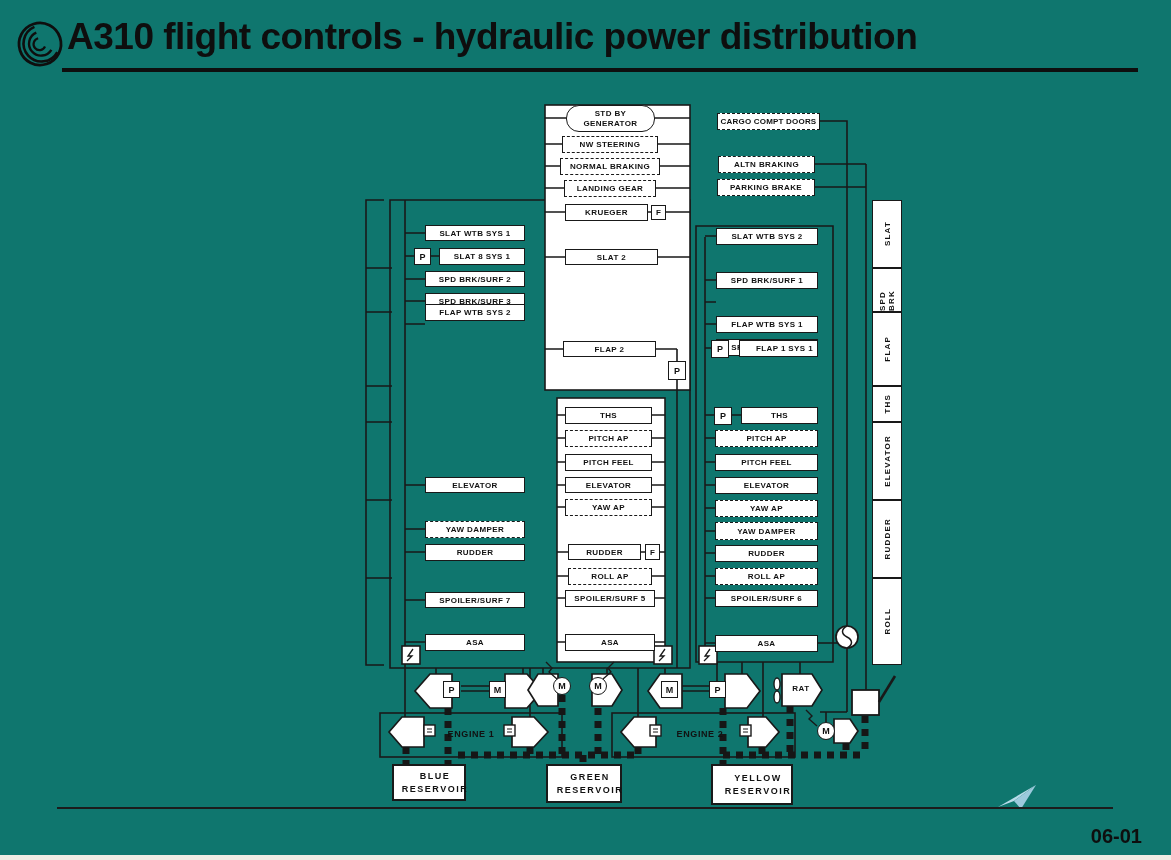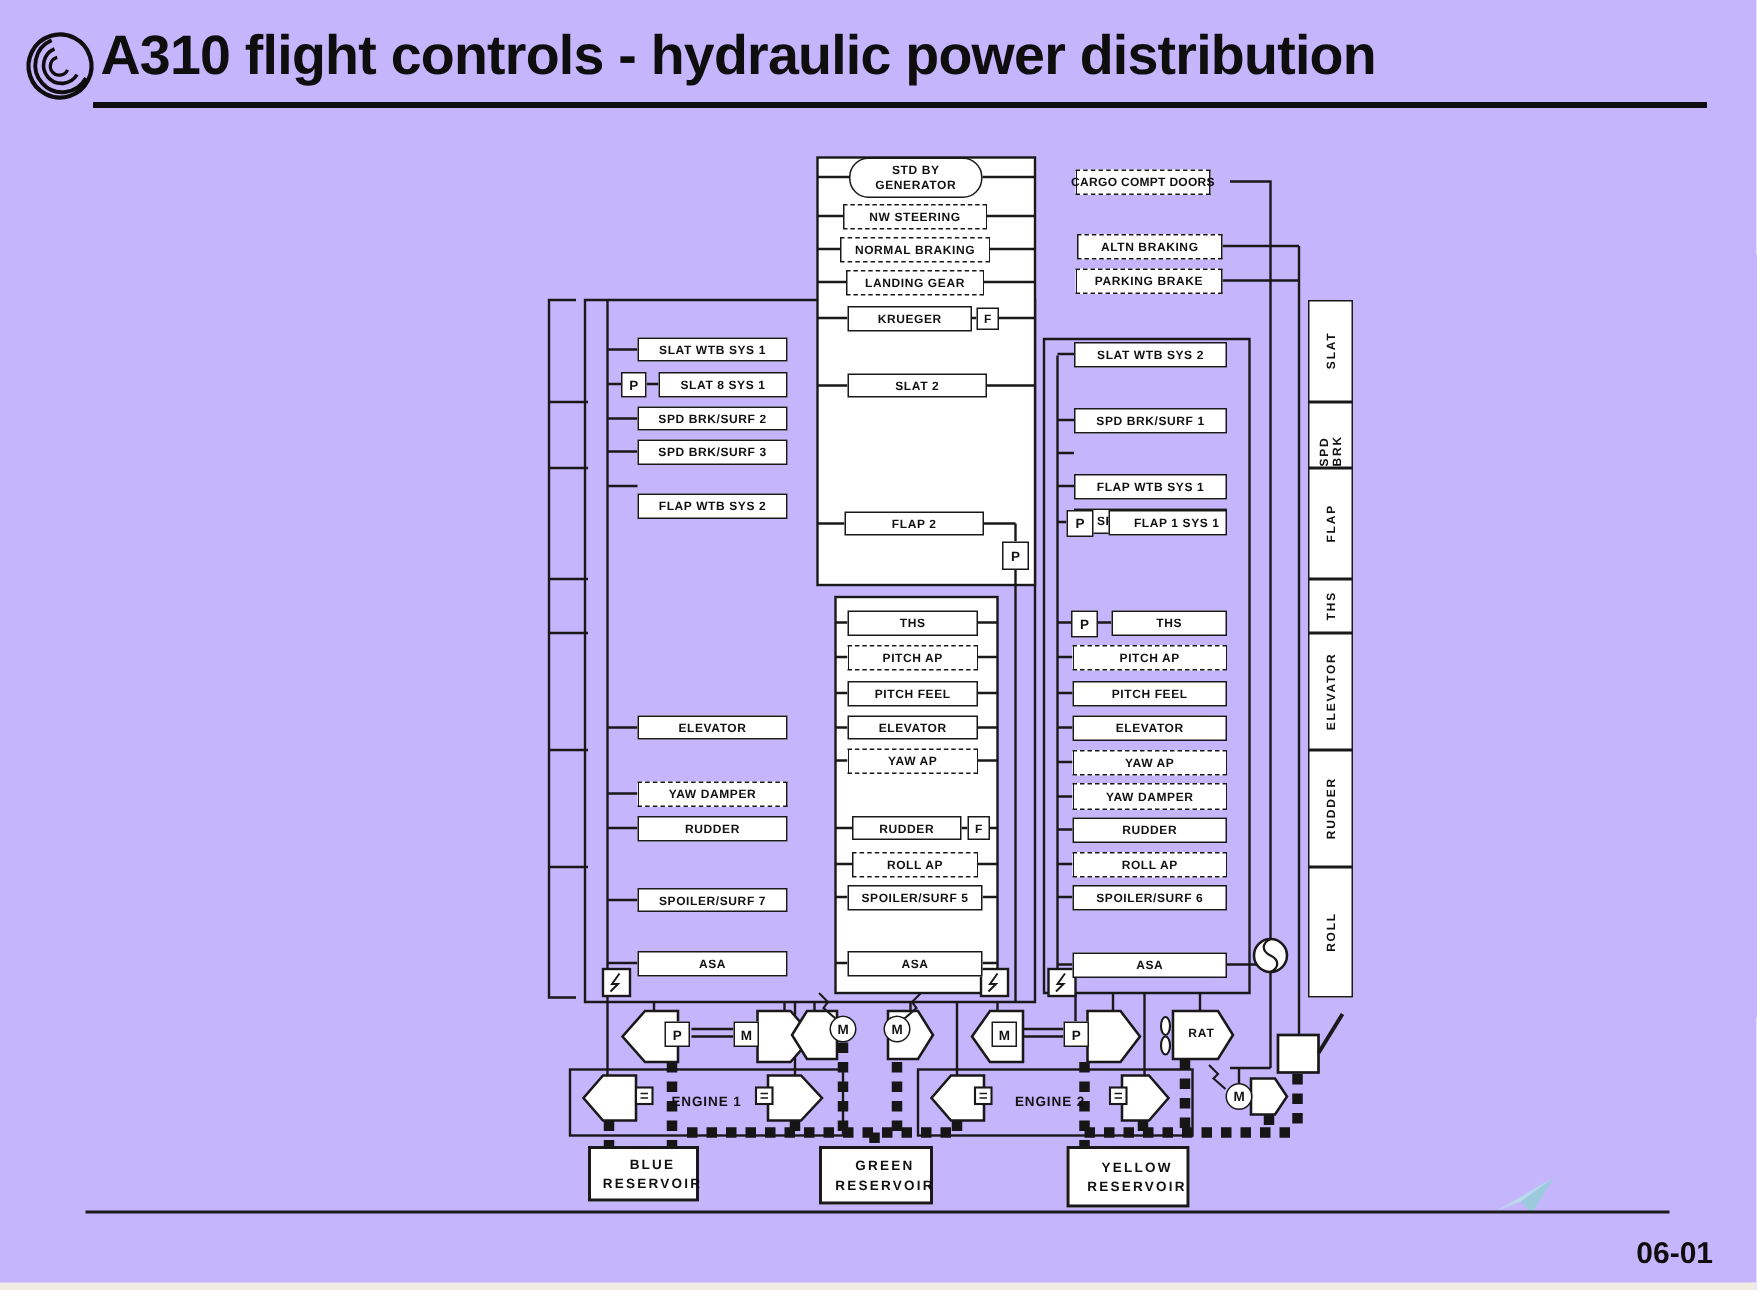--- a/index.html
+++ b/index.html
@@ -1,16 +1,16 @@
 <!DOCTYPE html>
 <html><head>
 <meta charset="utf-8">
 <style>
   html,body{margin:0;padding:0;background:#fff;}
-  #page{position:relative;width:1171px;height:860px;background:#c4b5fd;overflow:hidden;
+  #page{position:relative;width:1171px;height:860px;background:#0f766e;overflow:hidden;
         font-family:"Liberation Sans",sans-serif;color:#111;}
   #title{position:absolute;left:67px;top:16px;width:1080px;font:bold 37px "Liberation Sans",sans-serif;
          letter-spacing:-0.5px;color:#0e0e0e;white-space:nowrap;}
   #title-underline{position:absolute;left:62px;top:68px;width:1076px;height:4px;background:#0e0e0e;}
   .nb{position:absolute;box-sizing:border-box;border:1.7px solid #191919;background:#fff;
       display:flex;align-items:center;justify-content:center;font:bold 8px "Liberation Sans",sans-serif;
       letter-spacing:.4px;color:#111;z-index:3;white-space:nowrap;}
   .nb.dashed{border-top-style:dashed;border-bottom-style:dashed;}
   .nb.two{flex-direction:column;line-height:10px;border-radius:13px;}
   .bdg{position:absolute;box-sizing:border-box;border:1.7px solid #191919;background:#fff;
@@ -161,21 +161,21 @@
       <polygon points="998,807 1036,785 1014,801" fill="#b9dbe9"></polygon>
       <polygon points="1014,801 1036,785 1021,809" fill="#9ccadd"></polygon>
     </g>
   </svg>
 
   <div class="nb" style="left:425px;top:225px;width:100px;height:16px;">SLAT WTB SYS 1</div>
   <div class="bdg" style="left:414px;top:248px;width:17px;height:17px;">P</div>
   <div class="nb" style="left:439px;top:248px;width:86px;height:17px;">SLAT 8 SYS 1</div>
   <div class="nb" style="left:425px;top:271px;width:100px;height:16px;">SPD BRK/SURF 2</div>
   <div class="nb" style="left:425px;top:293px;width:100px;height:17px;">SPD BRK/SURF 3</div>
-  <div class="nb" style="left:425px;top:329px;width:100px;height:17px;">FLAP WTB SYS 2</div>
+  <div class="nb" style="left:425px;top:304px;width:100px;height:17px;">FLAP WTB SYS 2</div>
   <div class="nb" style="left:425px;top:477px;width:100px;height:16px;">ELEVATOR</div>
   <div class="nb dashed" style="left:425px;top:521px;width:100px;height:17px;">YAW DAMPER</div>
   <div class="nb" style="left:425px;top:544px;width:100px;height:17px;">RUDDER</div>
   <div class="nb" style="left:425px;top:592px;width:100px;height:16px;">SPOILER/SURF 7</div>
   <div class="nb" style="left:425px;top:634px;width:100px;height:17px;">ASA</div>
 
   <div class="nb two" style="left:566px;top:105px;width:89px;height:27px;">
     <span>STD BY</span>
     <span>GENERATOR</span>
   </div>
@@ -192,21 +192,21 @@
   <div class="nb dashed" style="left:565px;top:430px;width:87px;height:17px;">PITCH AP</div>
   <div class="nb" style="left:565px;top:454px;width:87px;height:17px;">PITCH FEEL</div>
   <div class="nb" style="left:565px;top:477px;width:87px;height:16px;">ELEVATOR</div>
   <div class="nb dashed" style="left:565px;top:499px;width:87px;height:17px;">YAW AP</div>
   <div class="nb" style="left:568px;top:544px;width:73px;height:16px;">RUDDER</div>
   <div class="bdg" style="left:645px;top:544px;width:15px;height:16px;font-size:8px;">F</div>
   <div class="nb dashed" style="left:568px;top:568px;width:84px;height:17px;">ROLL AP</div>
   <div class="nb" style="left:565px;top:590px;width:90px;height:17px;">SPOILER/SURF 5</div>
   <div class="nb" style="left:565px;top:634px;width:90px;height:17px;">ASA</div>
 
-  <div class="nb dashed" style="left:717px;top:113px;width:90px;height:17px;letter-spacing:.2px;">CARGO COMPT DOORS</div>
+  <div class="nb dashed" style="left:717px;top:113px;width:103px;height:17px;letter-spacing:.2px;">CARGO COMPT DOORS</div>
   <div class="nb dashed" style="left:718px;top:156px;width:97px;height:17px;">ALTN BRAKING</div>
   <div class="nb dashed" style="left:717px;top:179px;width:98px;height:17px;">PARKING BRAKE</div>
   <div class="nb" style="left:716px;top:228px;width:102px;height:17px;">SLAT WTB SYS 2</div>
   <div class="nb" style="left:716px;top:272px;width:102px;height:17px;">SPD BRK/SURF 1</div>
   <div class="nb" style="left:716px;top:294px;width:102px;height:17px;margin-top:45px;">SPOILER/SURF 4</div>
   <div class="nb" style="left:716px;top:316px;width:102px;height:17px;">FLAP WTB SYS 1</div>
   <div class="bdg" style="left:711px;top:340px;width:18px;height:18px;">P</div>
   <div class="nb" style="left:739px;top:340px;width:79px;height:17px;padding-left:12px;">FLAP 1 SYS 1</div>
   <div class="bdg" style="left:714px;top:407px;width:18px;height:18px;">P</div>
   <div class="nb" style="left:741px;top:407px;width:77px;height:17px;">THS</div>

